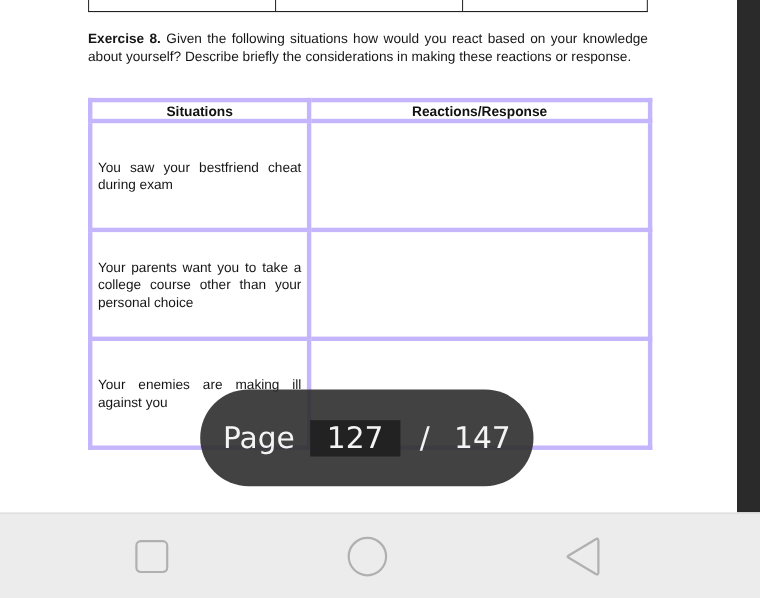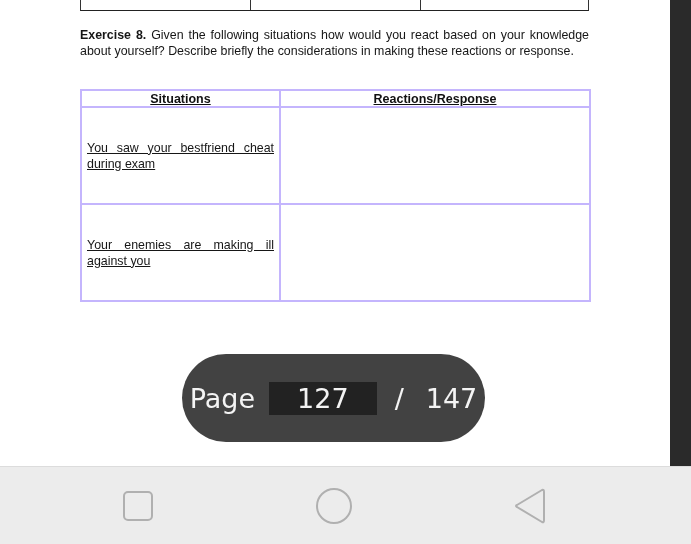--- a/index.html
+++ b/index.html
@@ -15,33 +15,33 @@
   
   .prev-table { position: absolute; left: 80px; top: -20px; width: 509px; height: 31px;
     border-left: 1px solid #333; border-right: 1px solid #333; border-bottom: 1.5px solid #222; box-sizing: border-box; }
   .prev-table .col-line { position: absolute; top: 0; bottom: 0; width: 1px; background: #333; }
 
   .exercise { position: absolute; left: 80px; top: 28px; width: 509px;
     font-size: 12.4px; line-height: 15.5px; text-align: justify; color: #161616; }
   .exercise b { font-weight: bold; }
 
   .sit-table { position: absolute; left: 80px; top: 89px; width: 509px; border-collapse: collapse; table-layout: fixed; }
-  .sit-table th, .sit-table td { border: 2px solid #c4b5fd; padding: 0; text-decoration: underline; }
+  .sit-table th, .sit-table td { border: 4px solid #c4b5fd; padding: 0; }
   .sit-table th { height: 15px; font-size: 12.5px; font-weight: bold; line-height: 14px; text-align: center; color: #111; }
   .sit-table td { height: 95px; vertical-align: middle; }
   .sit-table td.sit { padding: 0 5px 0 5px; font-size: 12.4px; line-height: 16px; text-align: justify; color: #161616; }
   .sit-table col.c1 { width: 199px; }
   .sit-table col.c2 { width: 310px; }
 
   .page-pill { position: absolute; left: 182px; top: 354px; width: 303px; height: 88px;
     border-radius: 44px; background: rgba(45,45,45,0.9);
     display: flex; align-items: center; justify-content: center;
     font-family: "DejaVu Sans", sans-serif; color: #f4f4f4; font-size: 27px; }
   .page-pill .lbl { margin-right: 14px; }
-  .page-pill .cur { background: #222222; padding: 1px 28px; margin-right: 18px; }
+  .page-pill .cur { background: #222222; padding: 1px 15px; margin-right: 18px; }
   .page-pill .sep { margin-right: 22px; }
 
   .navbar { position: absolute; left: 0; top: 466px; width: 691px; height: 78px; background: #ececec; border-top: 1px solid #dcdcdc; box-sizing: border-box; }
   .nav-btn { position: absolute; top: 0; width: 60px; height: 78px; display: flex; align-items: center; justify-content: center; }
 </style>
 </head>
 <body>
 
 <div class="viewer">
   <div class="prev-table">
@@ -56,20 +56,24 @@
         <col class="c1">
         <col class="c2">
       </colgroup>
     <tbody>
         <tr>
       <th>Situations</th>
       <th>Reactions/Response</th>
     </tr>
     <tr>
       <td class="sit">You saw your bestfriend cheat during exam</td>
+      <td></td>
+    </tr>
+    <tr>
+      <td class="sit">Your parents want you to take a college course other than your personal choice</td>
       <td></td>
     </tr>
     <tr>
       <td class="sit">Your enemies are making ill against you</td>
       <td></td>
     </tr>
   </tbody>
     </table>
 
   <div class="page-pill">

